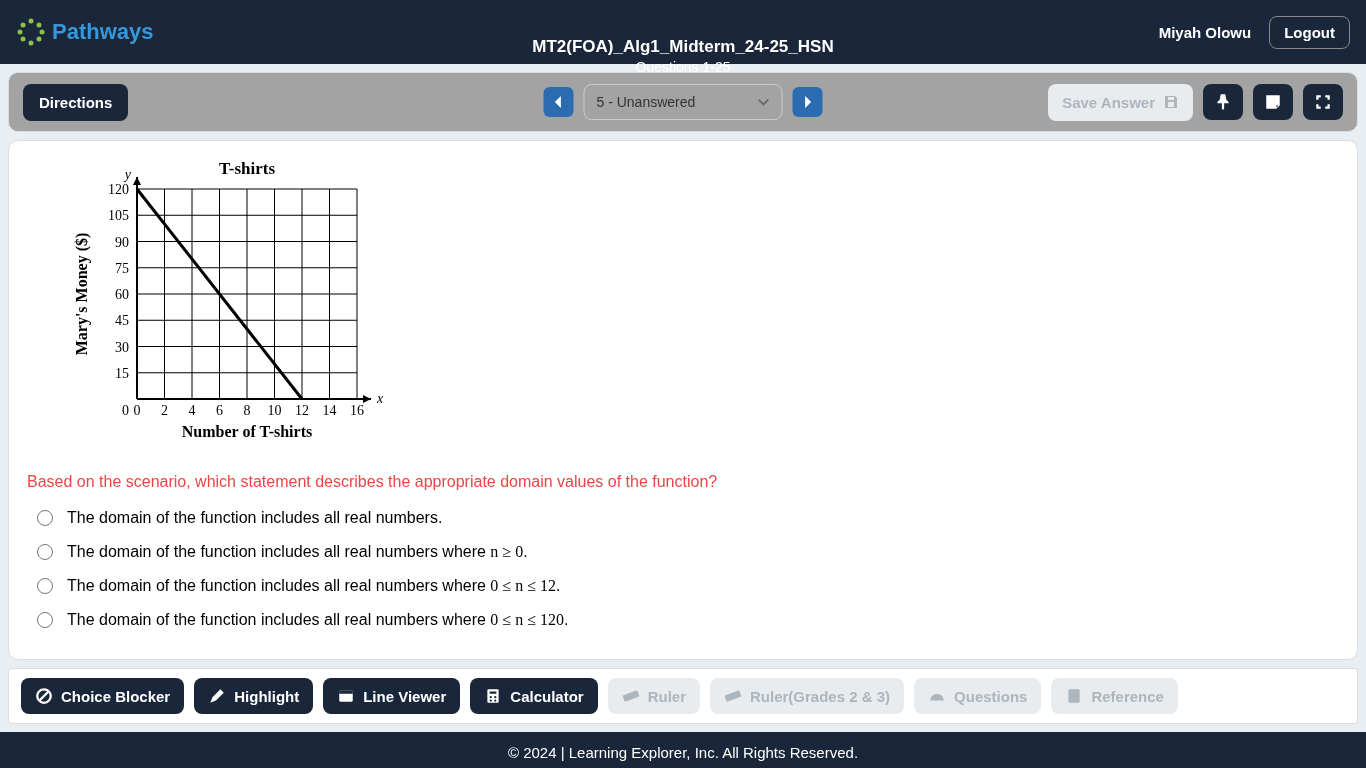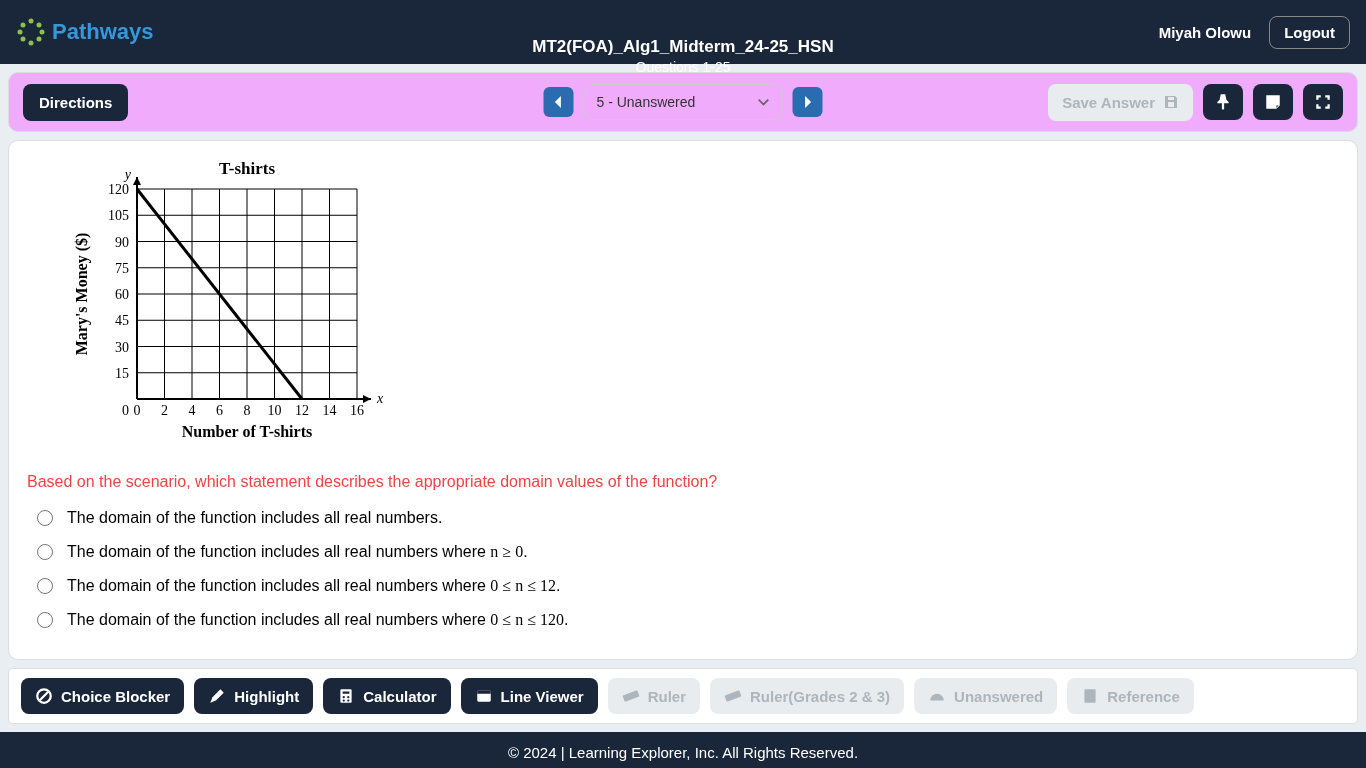--- a/index.html
+++ b/index.html
@@ -47,21 +47,21 @@
     padding: 7px 14px;
     border-radius: 8px;
     font-size: 15px;
     font-weight: bold;
     cursor: pointer;
   }
 
   
   .toolbar {
     margin: 8px 8px 0 8px;
-    background: #f0abfc;
+    background: #a3a3a3;
     border-radius: 10px;
     height: 60px;
     display: flex;
     align-items: center;
     padding: 0 14px;
     gap: 8px;
     border: 1px solid #ddd;
   }
   .directions-btn {
     background: #1a2639;
@@ -364,53 +364,53 @@
     <span>Choice Blocker</span>
   </button>
   <button class="tool-btn tool-dark">
     <svg viewBox="0 0 16 16">
         <path d="M2 14l2-5 7-7 3 3-7 7-5 2z"></path>
       </svg>
     <span>Highlight</span>
   </button>
   <button class="tool-btn tool-dark">
     <svg viewBox="0 0 16 16">
+        <rect x="2" y="3" width="12" height="10" rx="1"></rect>
+        <rect x="2" y="3" width="12" height="3" fill="#1a2639"></rect>
+      </svg>
+    <span>Line Viewer</span>
+  </button>
+  <button class="tool-btn tool-dark">
+    <svg viewBox="0 0 16 16">
         <rect x="3" y="2" width="10" height="12" rx="1"></rect>
         <rect x="5" y="4" width="6" height="2" fill="#1a2639"></rect>
         <circle cx="6" cy="9" r="1" fill="#1a2639"></circle>
         <circle cx="10" cy="9" r="1" fill="#1a2639"></circle>
         <circle cx="6" cy="12" r="1" fill="#1a2639"></circle>
         <circle cx="10" cy="12" r="1" fill="#1a2639"></circle>
       </svg>
     <span>Calculator</span>
   </button>
-  <button class="tool-btn tool-dark">
-    <svg viewBox="0 0 16 16">
-        <rect x="2" y="3" width="12" height="10" rx="1"></rect>
-        <rect x="2" y="3" width="12" height="3" fill="#1a2639"></rect>
-      </svg>
-    <span>Line Viewer</span>
-  </button>
   <button class="tool-btn tool-gray">
     <svg viewBox="0 0 16 16">
         <rect x="1" y="5" width="14" height="6" rx="1" transform="rotate(-20 8 8)"></rect>
       </svg>
     <span>Ruler</span>
   </button>
   <button class="tool-btn tool-gray">
     <svg viewBox="0 0 16 16">
         <rect x="1" y="5" width="14" height="6" rx="1" transform="rotate(-20 8 8)"></rect>
       </svg>
     <span>Ruler(Grades 2 &amp; 3)</span>
   </button>
   <button class="tool-btn tool-gray">
     <svg viewBox="0 0 16 16">
         <path d="M2 12a6 6 0 0112 0H2z"></path>
       </svg>
-    <span>Unanswered</span>
+    <span>Questions</span>
   </button>
   <button class="tool-btn tool-gray">
     <svg viewBox="0 0 16 16">
         <rect x="3" y="2" width="10" height="12" rx="1"></rect>
       </svg>
     <span>Reference</span>
   </button>
 </div>
 
 <div class="footer">© 2024 | Learning Explorer, Inc. All Rights Reserved.</div>

